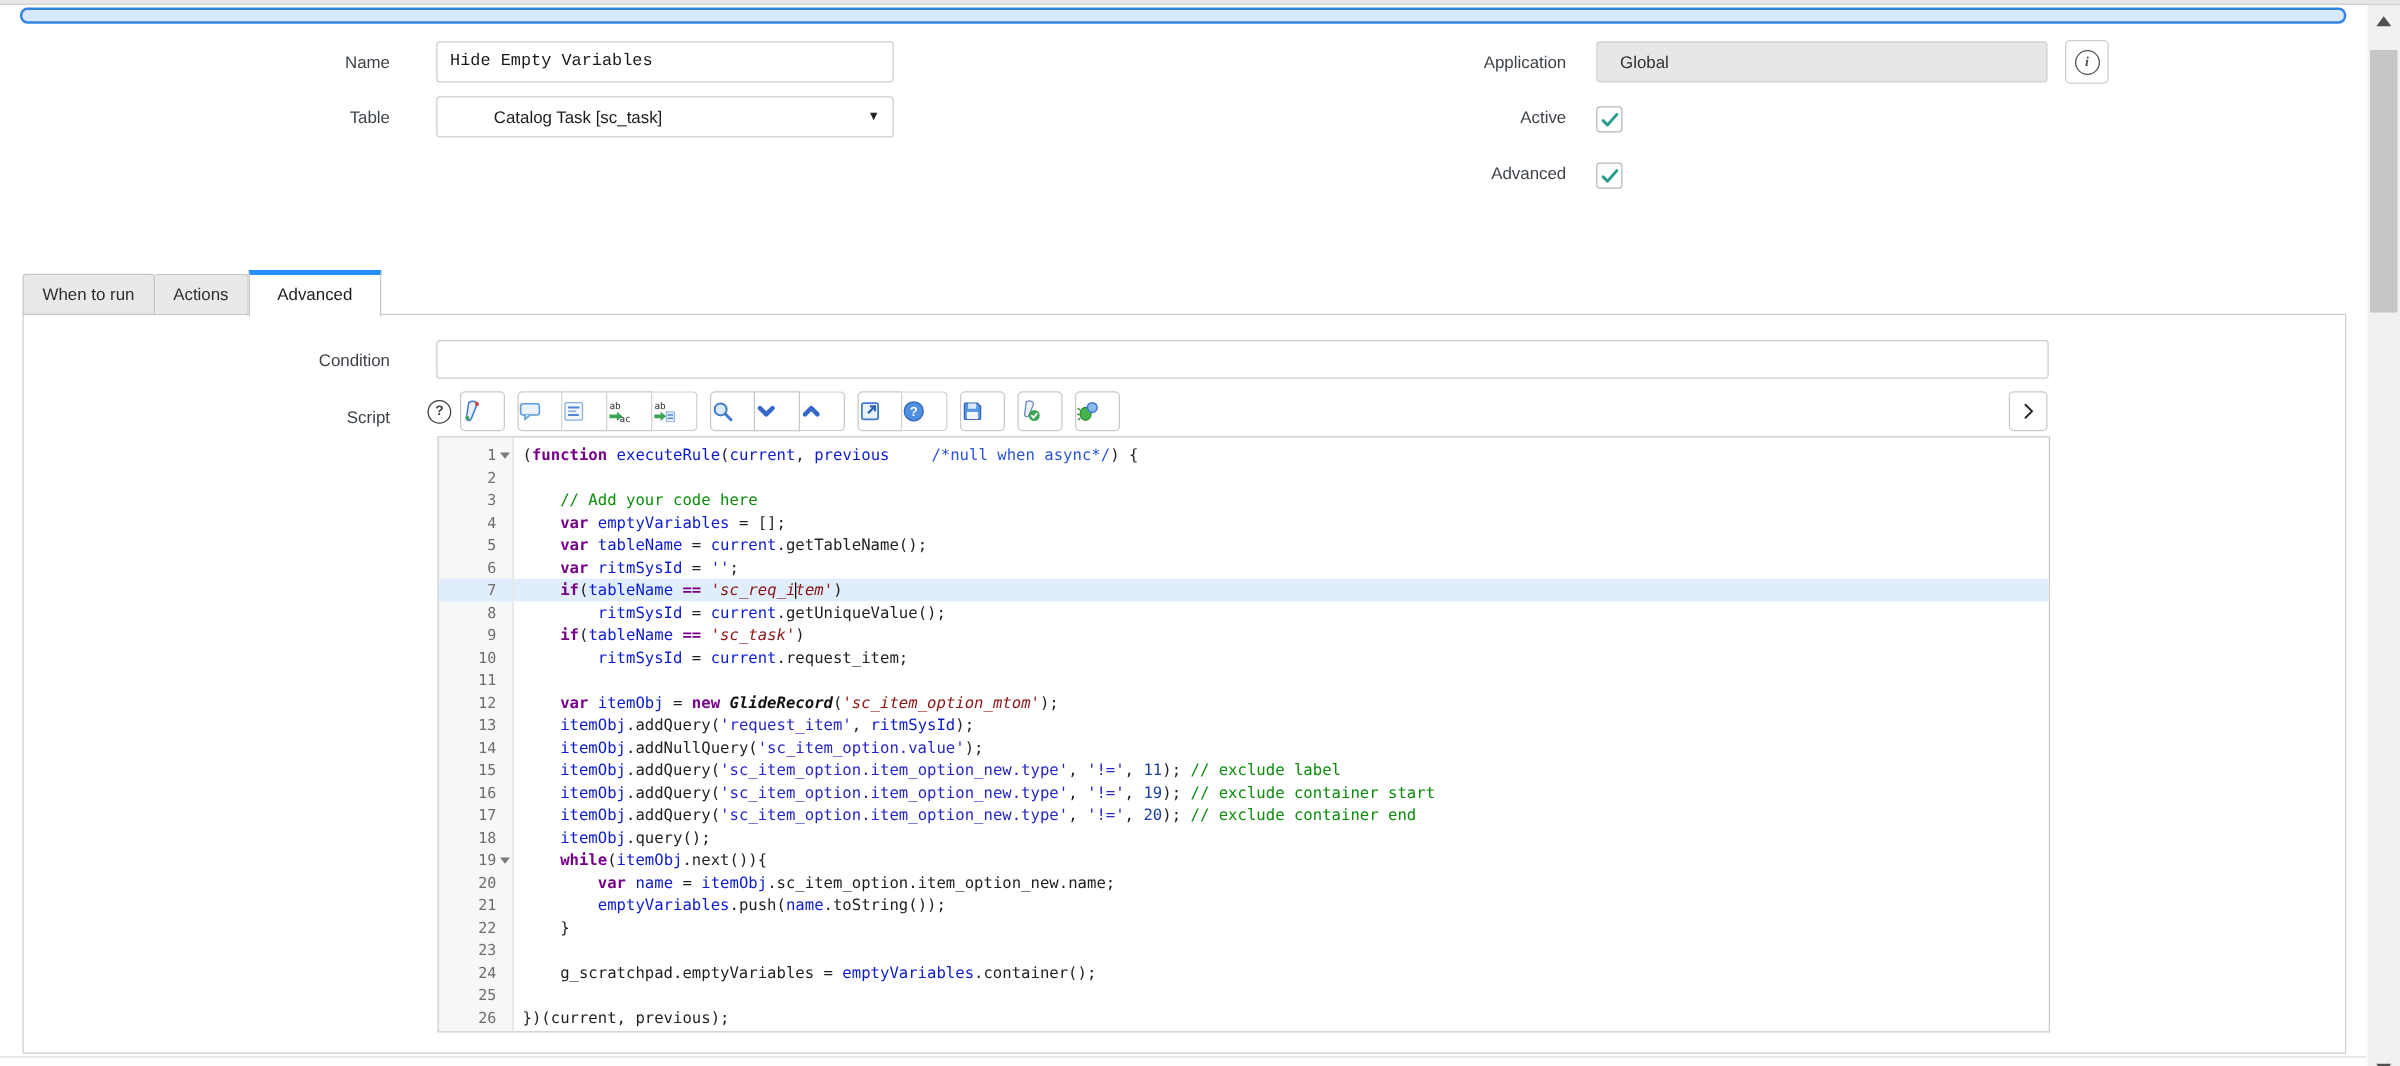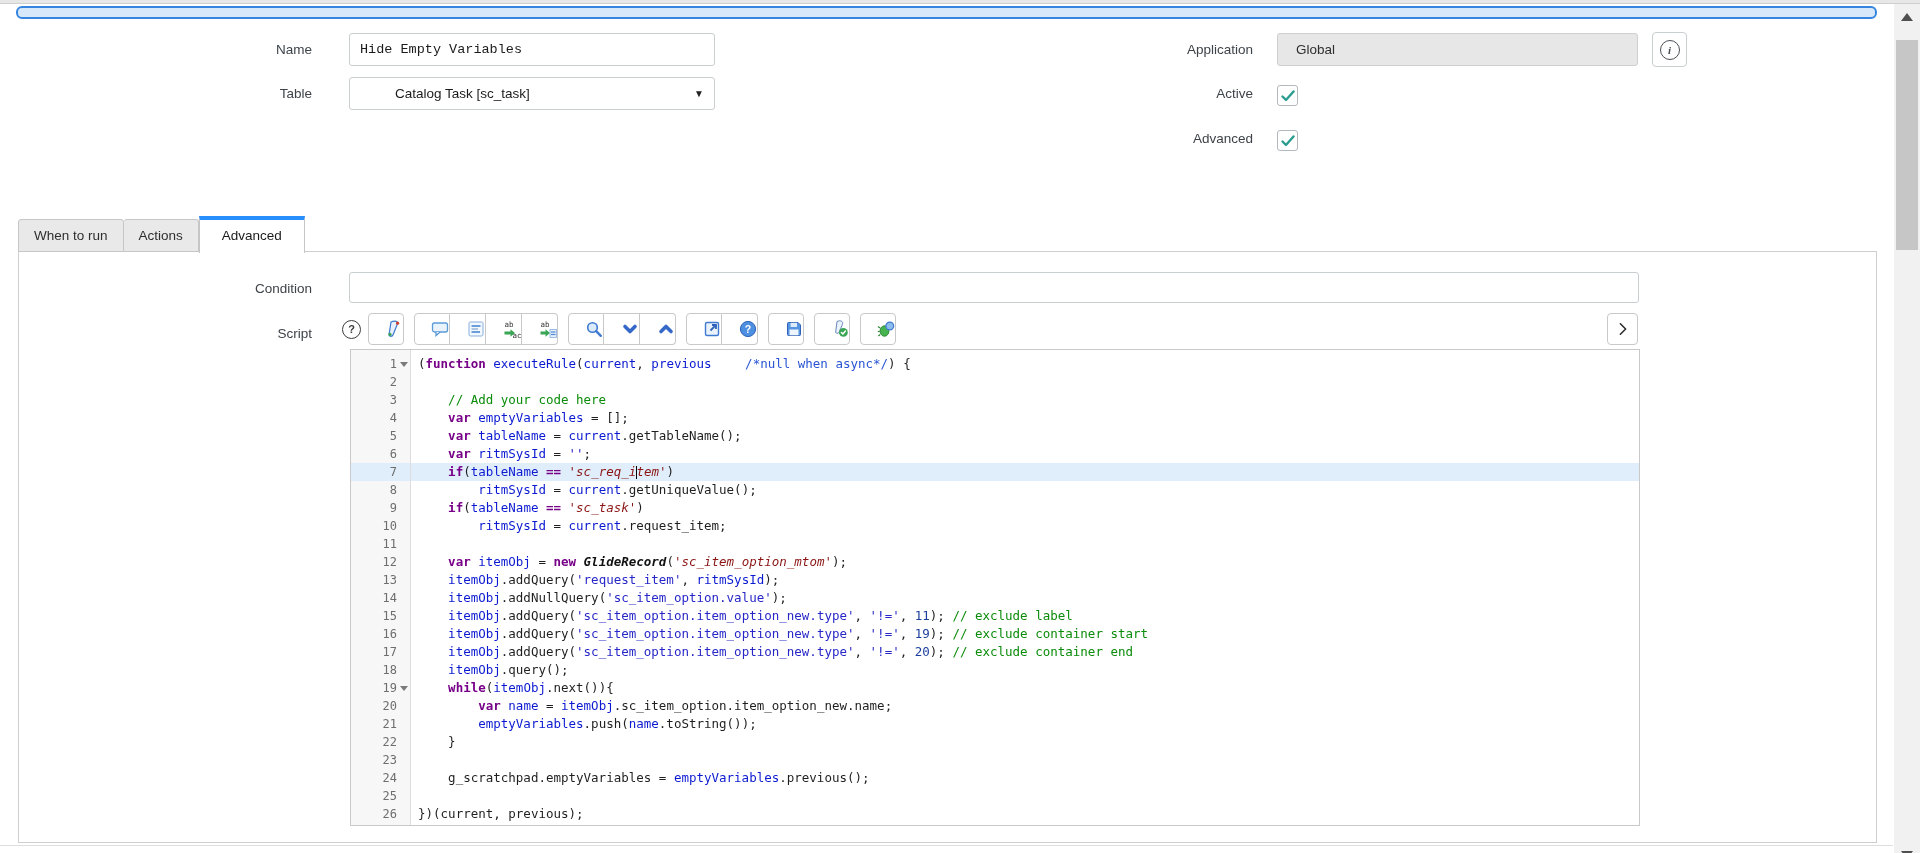--- a/index.html
+++ b/index.html
@@ -46,21 +46,21 @@
 
   
   .cond-input{left:349px;top:272px;width:1290px;height:31px;}
 
   
   .script-toolbar{position:absolute;left:342px;top:313px;height:32px;display:flex;align-items:center;}
   .help-circle{width:17px;height:17px;border:1.5px solid #3c3c3c;border-radius:50%;display:flex;align-items:center;
                justify-content:center;font-size:11px;font-weight:bold;color:#3c3c3c;margin-right:7px;background:#fff;}
   .btn-group{display:flex;margin-right:10px;border-radius:4px;}
   .tb-btn{width:36px;height:32px;background:#fff;border:1px solid #c9c9c9;display:flex;align-items:center;
-          justify-content:flex-end;padding:0;box-sizing:border-box;}
+          justify-content:flex-start;padding:0;box-sizing:border-box;}
   .btn-group .tb-btn + .tb-btn{border-left:none;}
   .btn-group .tb-btn:first-child{border-radius:4px 0 0 4px;}
   .btn-group .tb-btn:last-child{border-radius:0 4px 4px 0;}
   .btn-group .tb-btn:only-child{border-radius:4px;}
   .tb-ic{width:18px;height:18px;display:block;}
   .tb-ic svg{width:18px;height:18px;display:block;}
   .expand-btn{position:absolute;left:1607px;top:313px;width:31px;height:32px;background:#fff;border:1px solid #c9c9c9;
               border-radius:4px;display:flex;align-items:center;justify-content:center;padding:0;}
 
   
@@ -414,21 +414,21 @@
         <div class="code-line"><span class="tk-p">    </span><span class="tk-v">itemObj</span><span class="tk-p">.addNullQuery(</span><span class="tk-s">'sc_item_option.value'</span><span class="tk-p">);</span></div>
         <div class="code-line"><span class="tk-p">    </span><span class="tk-v">itemObj</span><span class="tk-p">.addQuery(</span><span class="tk-s">'sc_item_option.item_option_new.type'</span><span class="tk-p">, </span><span class="tk-s">'!='</span><span class="tk-p">, </span><span class="tk-n">11</span><span class="tk-p">); </span><span class="tk-c">// exclude label</span></div>
         <div class="code-line"><span class="tk-p">    </span><span class="tk-v">itemObj</span><span class="tk-p">.addQuery(</span><span class="tk-s">'sc_item_option.item_option_new.type'</span><span class="tk-p">, </span><span class="tk-s">'!='</span><span class="tk-p">, </span><span class="tk-n">19</span><span class="tk-p">); </span><span class="tk-c">// exclude container start</span></div>
         <div class="code-line"><span class="tk-p">    </span><span class="tk-v">itemObj</span><span class="tk-p">.addQuery(</span><span class="tk-s">'sc_item_option.item_option_new.type'</span><span class="tk-p">, </span><span class="tk-s">'!='</span><span class="tk-p">, </span><span class="tk-n">20</span><span class="tk-p">); </span><span class="tk-c">// exclude container end</span></div>
         <div class="code-line"><span class="tk-p">    </span><span class="tk-v">itemObj</span><span class="tk-p">.query();</span></div>
         <div class="code-line"><span class="tk-p">    </span><span class="tk-k">while</span><span class="tk-p">(</span><span class="tk-v">itemObj</span><span class="tk-p">.next()){</span></div>
         <div class="code-line"><span class="tk-p">        </span><span class="tk-k">var</span><span class="tk-p"> </span><span class="tk-v">name</span><span class="tk-p"> = </span><span class="tk-v">itemObj</span><span class="tk-p">.sc_item_option.item_option_new.name;</span></div>
         <div class="code-line"><span class="tk-p">        </span><span class="tk-v">emptyVariables</span><span class="tk-p">.push(</span><span class="tk-v">name</span><span class="tk-p">.toString());</span></div>
         <div class="code-line"><span class="tk-p">    }</span></div>
         <div class="code-line">&nbsp;</div>
-        <div class="code-line"><span class="tk-p">    g_scratchpad.emptyVariables = </span><span class="tk-v">emptyVariables</span><span class="tk-p">.previous();</span></div>
+        <div class="code-line"><span class="tk-p">    g_scratchpad.emptyVariables = </span><span class="tk-v">emptyVariables</span><span class="tk-p">.container();</span></div>
         <div class="code-line">&nbsp;</div>
         <div class="code-line"><span class="tk-p">})(current, previous);</span></div>
       </div>
   </div>
 
   <div class="v-scrollbar">
     <div class="sb-up"></div>
     <div class="sb-thumb"></div>
     <div class="sb-down"></div>
   </div>

